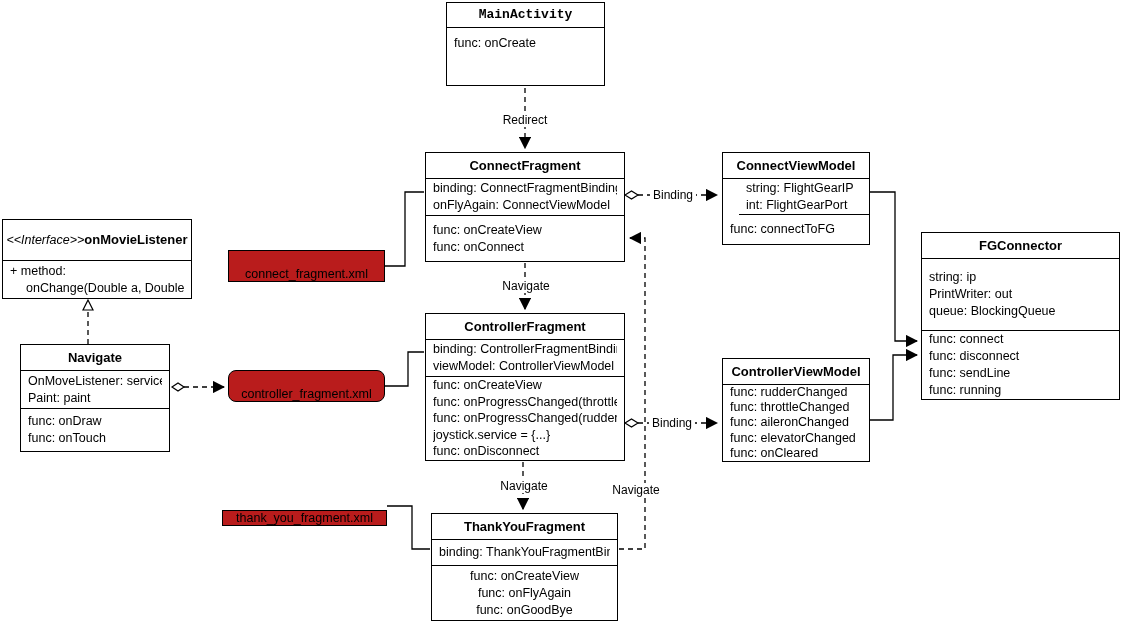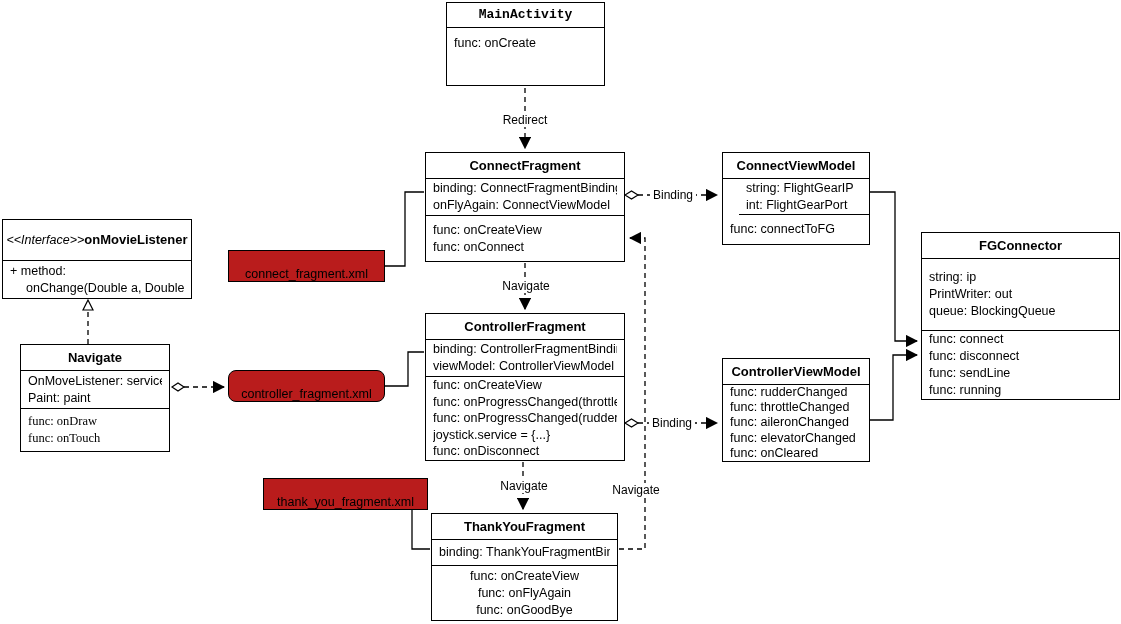--- a/index.html
+++ b/index.html
@@ -128,21 +128,21 @@
   </div>
 
   <div class="uml-box" style="left:20px;top:344px;width:150px;height:108px;">
     <div class="uml-title" style="height:26px;">
         <span class="tname">Navigate</span>
       </div>
     <div class="uml-sec" style="height:38px;">
       <div class="row">OnMoveListener: service</div>
       <div class="row">Paint: paint</div>
     </div>
-    <div class="uml-sec" style="flex:1;font-family:Liberation Serif, serif;">
+    <div class="uml-sec" style="flex:1;">
       <div class="row">func: onDraw</div>
       <div class="row">func: onTouch</div>
     </div>
   </div>
 
   <div class="uml-box" style="left:425px;top:313px;width:200px;height:148px;">
     <div class="uml-title" style="height:26px;">
         <span class="tname">ControllerFragment</span>
       </div>
     <div class="uml-sec" style="height:37px;">
@@ -184,21 +184,21 @@
       <div class="row">func: onGoodBye</div>
     </div>
   </div>
 
   <div class="file-box" style="left:228px;top:250px;width:157px;height:32px;">
     <span>connect_fragment.xml</span>
   </div>
   <div class="file-box" style="left:228px;top:370px;width:157px;height:32px;border-radius:8px;">
     <span>controller_fragment.xml</span>
   </div>
-  <div class="file-box" style="left:222px;top:478px;width:165px;height:32px;margin-left:41px;">
+  <div class="file-box" style="left:222px;top:510px;width:165px;height:16px;">
     <span>thank_you_fragment.xml</span>
   </div>
 
   <div class="edge-label" style="left:525px;top:120px;">Redirect</div>
   <div class="edge-label" style="left:673px;top:195px;">Binding</div>
   <div class="edge-label" style="left:526px;top:286px;">Navigate</div>
   <div class="edge-label" style="left:672px;top:423px;">Binding</div>
   <div class="edge-label" style="left:524px;top:486px;">Navigate</div>
   <div class="edge-label" style="left:636px;top:490px;">Navigate</div>
 

